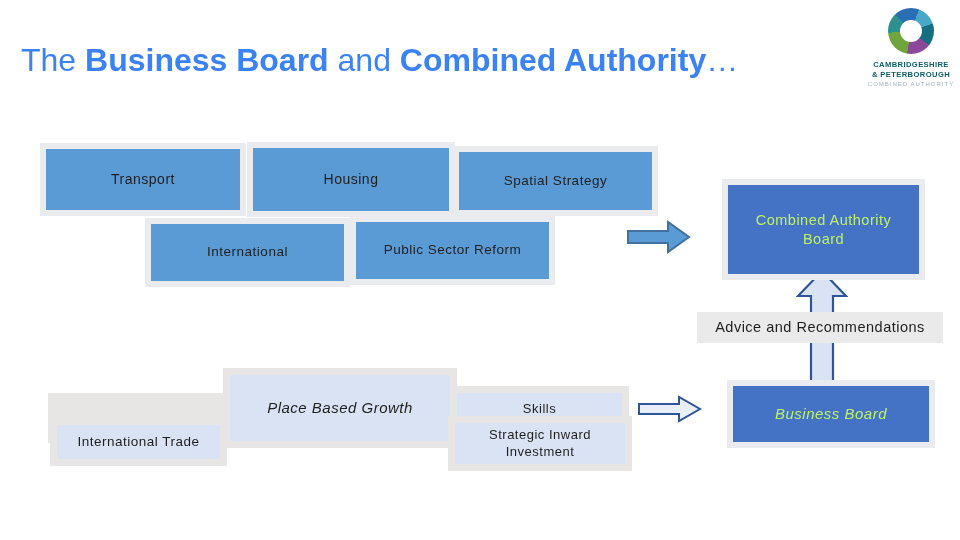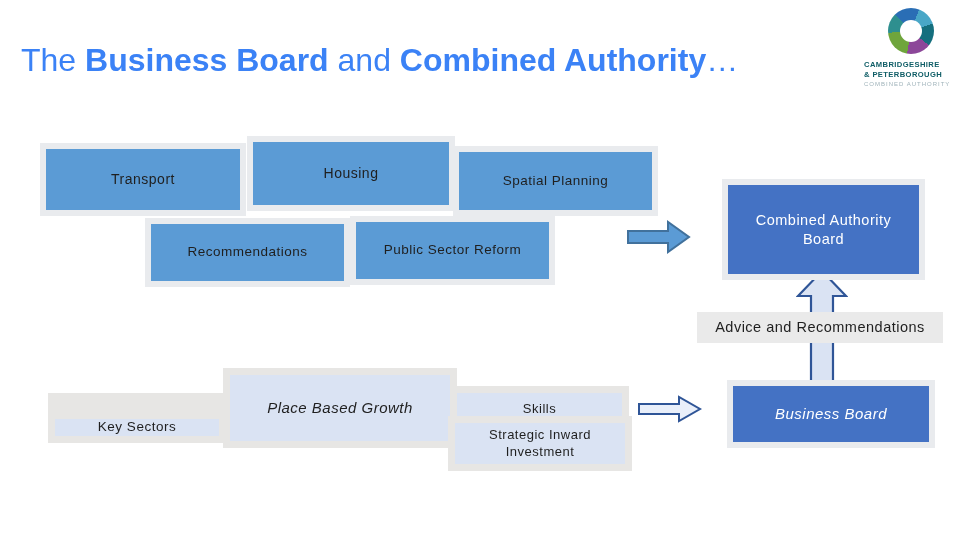--- a/index.html
+++ b/index.html
@@ -4,47 +4,47 @@
 <style>
   html,body{margin:0;padding:0;background:#fff;}
   .slide{position:relative;width:960px;height:540px;background:#ffffff;overflow:hidden;
          font-family:"Liberation Sans",sans-serif;}
 
   
   .title{position:absolute;left:21px;top:42px;font-size:32px;color:#3b82f6;white-space:pre;}
   .title .b{font-weight:700;}
 
   
-  .logo{position:absolute;left:864px;top:6px;width:94px;height:92px;text-align:left;}
+  .logo{position:absolute;left:864px;top:6px;width:94px;height:92px;text-align:center;}
   .swirl{position:relative;width:46px;height:46px;margin:2px auto 6px auto;border-radius:50%;
          background:conic-gradient(from 215deg,
             #6fa53c 0 14%, #2e8f8f 14% 28%, #2a6eb5 28% 46%,
             #49a7c7 46% 60%, #156f7e 60% 76%, #8c4799 76% 93%, #6fa53c 93% 100%);}
   .swirl::after{content:"";position:absolute;left:12px;top:12px;width:22px;height:22px;
          border-radius:50%;background:#ffffff;}
   .logo .l1{font-size:7.6px;font-weight:700;color:#0e5d66;letter-spacing:.4px;line-height:9.5px;}
   .logo .l3{font-size:6px;color:#9fb3ba;letter-spacing:1px;line-height:9px;margin-top:1px;}
 
   
   .frame{position:absolute;display:flex;z-index:2;}
   .fill{flex:1;display:flex;align-items:center;justify-content:center;text-align:center;
         color:#1f1f1f;letter-spacing:.5px;line-height:1.25;}
 
   .f-gray{background:#e9ebee;padding:6px;}          
   .f-warm{background:#e7e6e4;padding:7px;}          
   .f-lite{background:#eff2f8;padding:4px;}          
 
   .c-blue{background:#5b9bd5;}
-  .c-dark{background:#4472c4;color:#ffffff;}
+  .c-dark{background:#4472c4;color:#bef264;}
   .c-pale{background:#dae3f3;}
   .c-peri{background:#b4c7e7;}
 
   
   .b-transport{left:40px;top:143px;width:194px;height:61px;}
-  .b-housing{left:247px;top:136px;width:196px;height:63px;}
+  .b-housing{left:247px;top:142px;width:196px;height:63px;}
   .b-spatial{left:453px;top:146px;width:193px;height:58px;}
   
   .b-infra{left:145px;top:218px;width:193px;height:57px;}
   .b-psr{left:350px;top:216px;width:193px;height:57px;}
   
   .b-cab{left:722px;top:179px;width:191px;height:89px;}
   .b-bb{left:727px;top:380px;width:196px;height:56px;}
   
   .b-lis{left:35px;top:312px;width:623px;height:36px;}
   .b-advice{left:697px;top:312px;width:246px;height:31px;background:#fef9c3;z-index:3;}
@@ -89,41 +89,44 @@
     <polygon points="2,9 42,9 42,2 63,14 42,26 42,19 2,19" fill="#e9effa" stroke="#2f5597" stroke-width="2"></polygon>
   </svg>
 
   <div class="frame f-gray b-transport">
     <div class="fill c-blue fs14">Transport</div>
   </div>
   <div class="frame f-gray b-housing">
     <div class="fill c-blue fs14">Housing</div>
   </div>
   <div class="frame f-gray b-spatial">
-    <div class="fill c-blue fs135">Spatial Planning</div>
+    <div class="fill c-blue fs135">Spatial Strategy</div>
   </div>
 
   <div class="frame f-gray b-infra">
-    <div class="fill c-blue fs135">Recommendations</div>
+    <div class="fill c-blue fs135">International</div>
   </div>
   <div class="frame f-gray b-psr">
     <div class="fill c-blue fs135">Public Sector Reform</div>
   </div>
 
   <div class="frame f-gray b-cab">
     <div class="fill c-dark fs145" style="padding:0 26px;">Combined Authority Board</div>
   </div>
 
 
   <div class="frame b-advice">
     <div class="fill fs145">Advice and Recommendations</div>
   </div>
 
   <div class="frame f-warm b-keysec">
     <div class="fill c-pale fs135">Key Sectors</div>
+  </div>
+  <div class="frame f-warm b-inttrade">
+    <div class="fill c-pale fs135">International Trade</div>
   </div>
   <div class="frame f-warm b-pbg">
     <div class="fill c-pale fs15">Place Based Growth</div>
   </div>
   <div class="frame f-warm b-skills">
     <div class="fill c-pale fs13">Skills</div>
   </div>
   <div class="frame f-warm b-sii">
     <div class="fill c-pale fs13" style="padding:12px 18px;">Strategic Inward Investment</div>
   </div>

